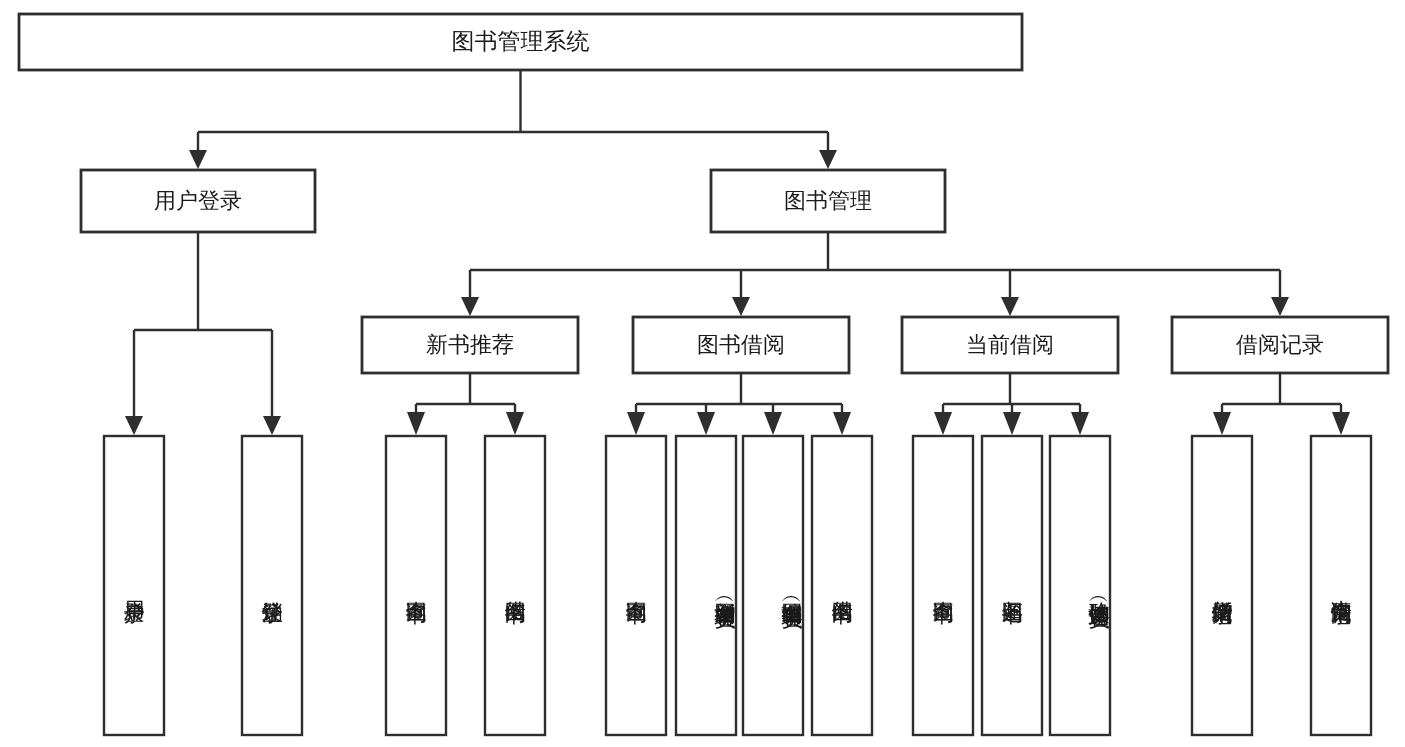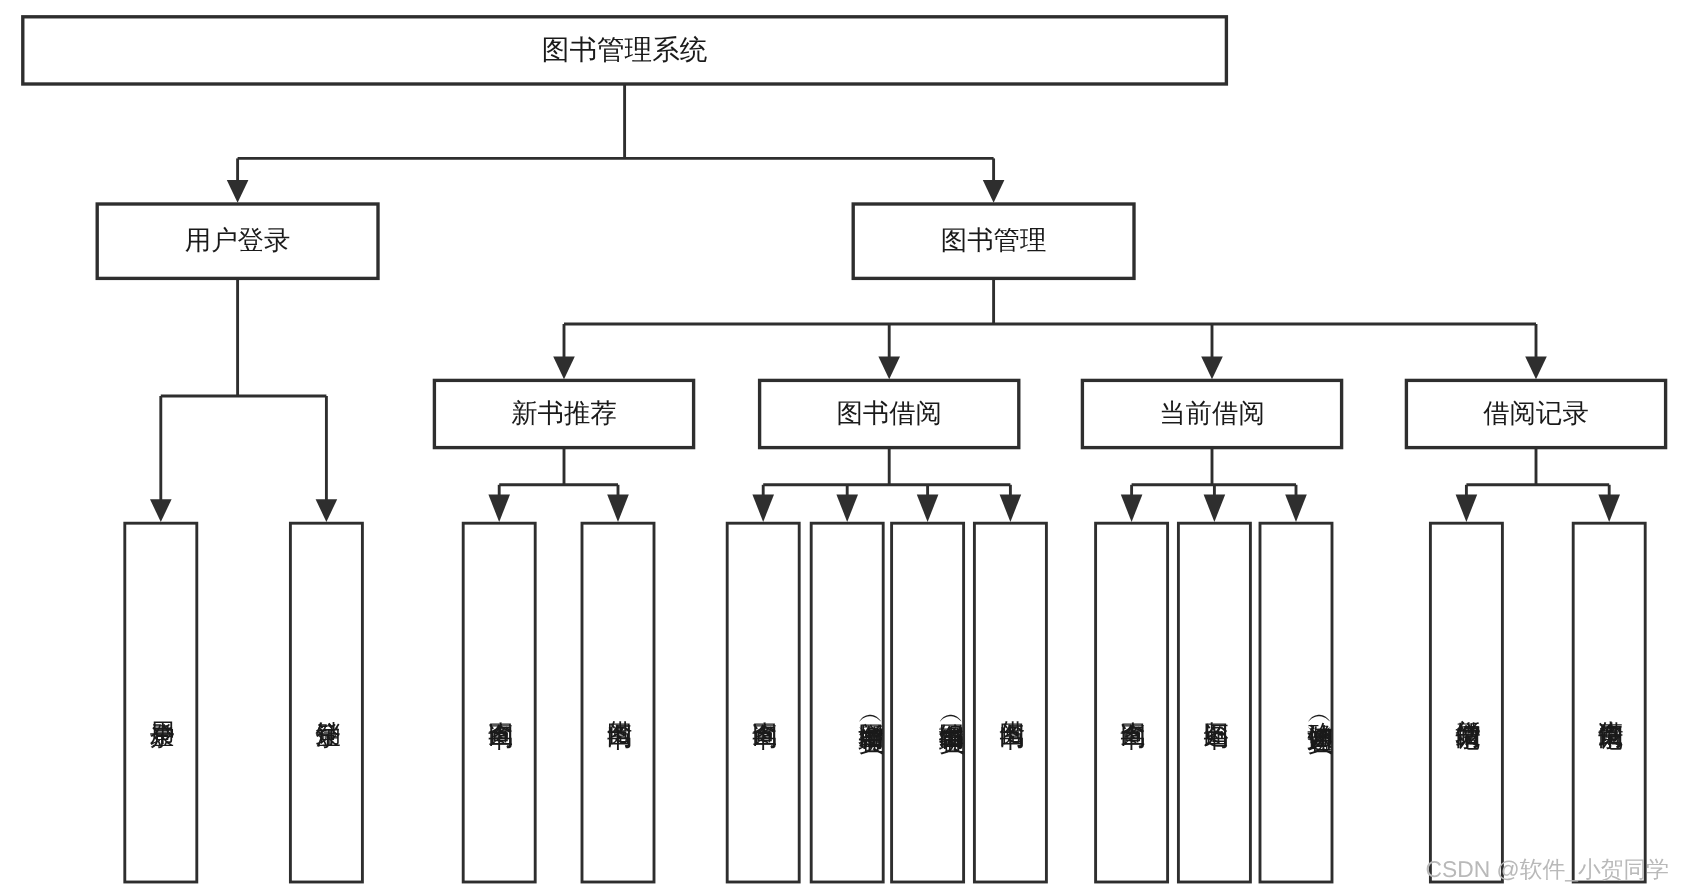--- a/index.html
+++ b/index.html
@@ -216,14 +216,13 @@
   <div class="vlabel" style="left:743px; top:436px; width:60px; height:299px; display:flex; align-items:flex-start; justify-content:center; padding-top:8px; box-sizing:border-box;">编辑图书（管理员）</div>
   <div class="vlabel" style="left:812px; top:436px; width:60px; height:299px; display:flex; align-items:center; justify-content:center;">借阅图书</div>
 
   <div class="vlabel" style="left:913px; top:436px; width:60px; height:299px; display:flex; align-items:center; justify-content:center;">查询图书</div>
   <div class="vlabel" style="left:982px; top:436px; width:60px; height:299px; display:flex; align-items:center; justify-content:center;">归还图书</div>
   <div class="vlabel" style="left:1050px; top:436px; width:60px; height:299px; display:flex; align-items:flex-start; justify-content:center; padding-top:8px; box-sizing:border-box;">确认归还（管理员）</div>
 
   <div class="vlabel" style="left:1192px; top:436px; width:60px; height:299px; display:flex; align-items:center; justify-content:center;">新增借阅记录</div>
   <div class="vlabel" style="left:1311px; top:436px; width:60px; height:299px; display:flex; align-items:center; justify-content:center;">查询借阅记录</div>
 
-  <div class="watermark">CSDN @软件_小贺同学</div>
 </div>
 
 </body></html>

